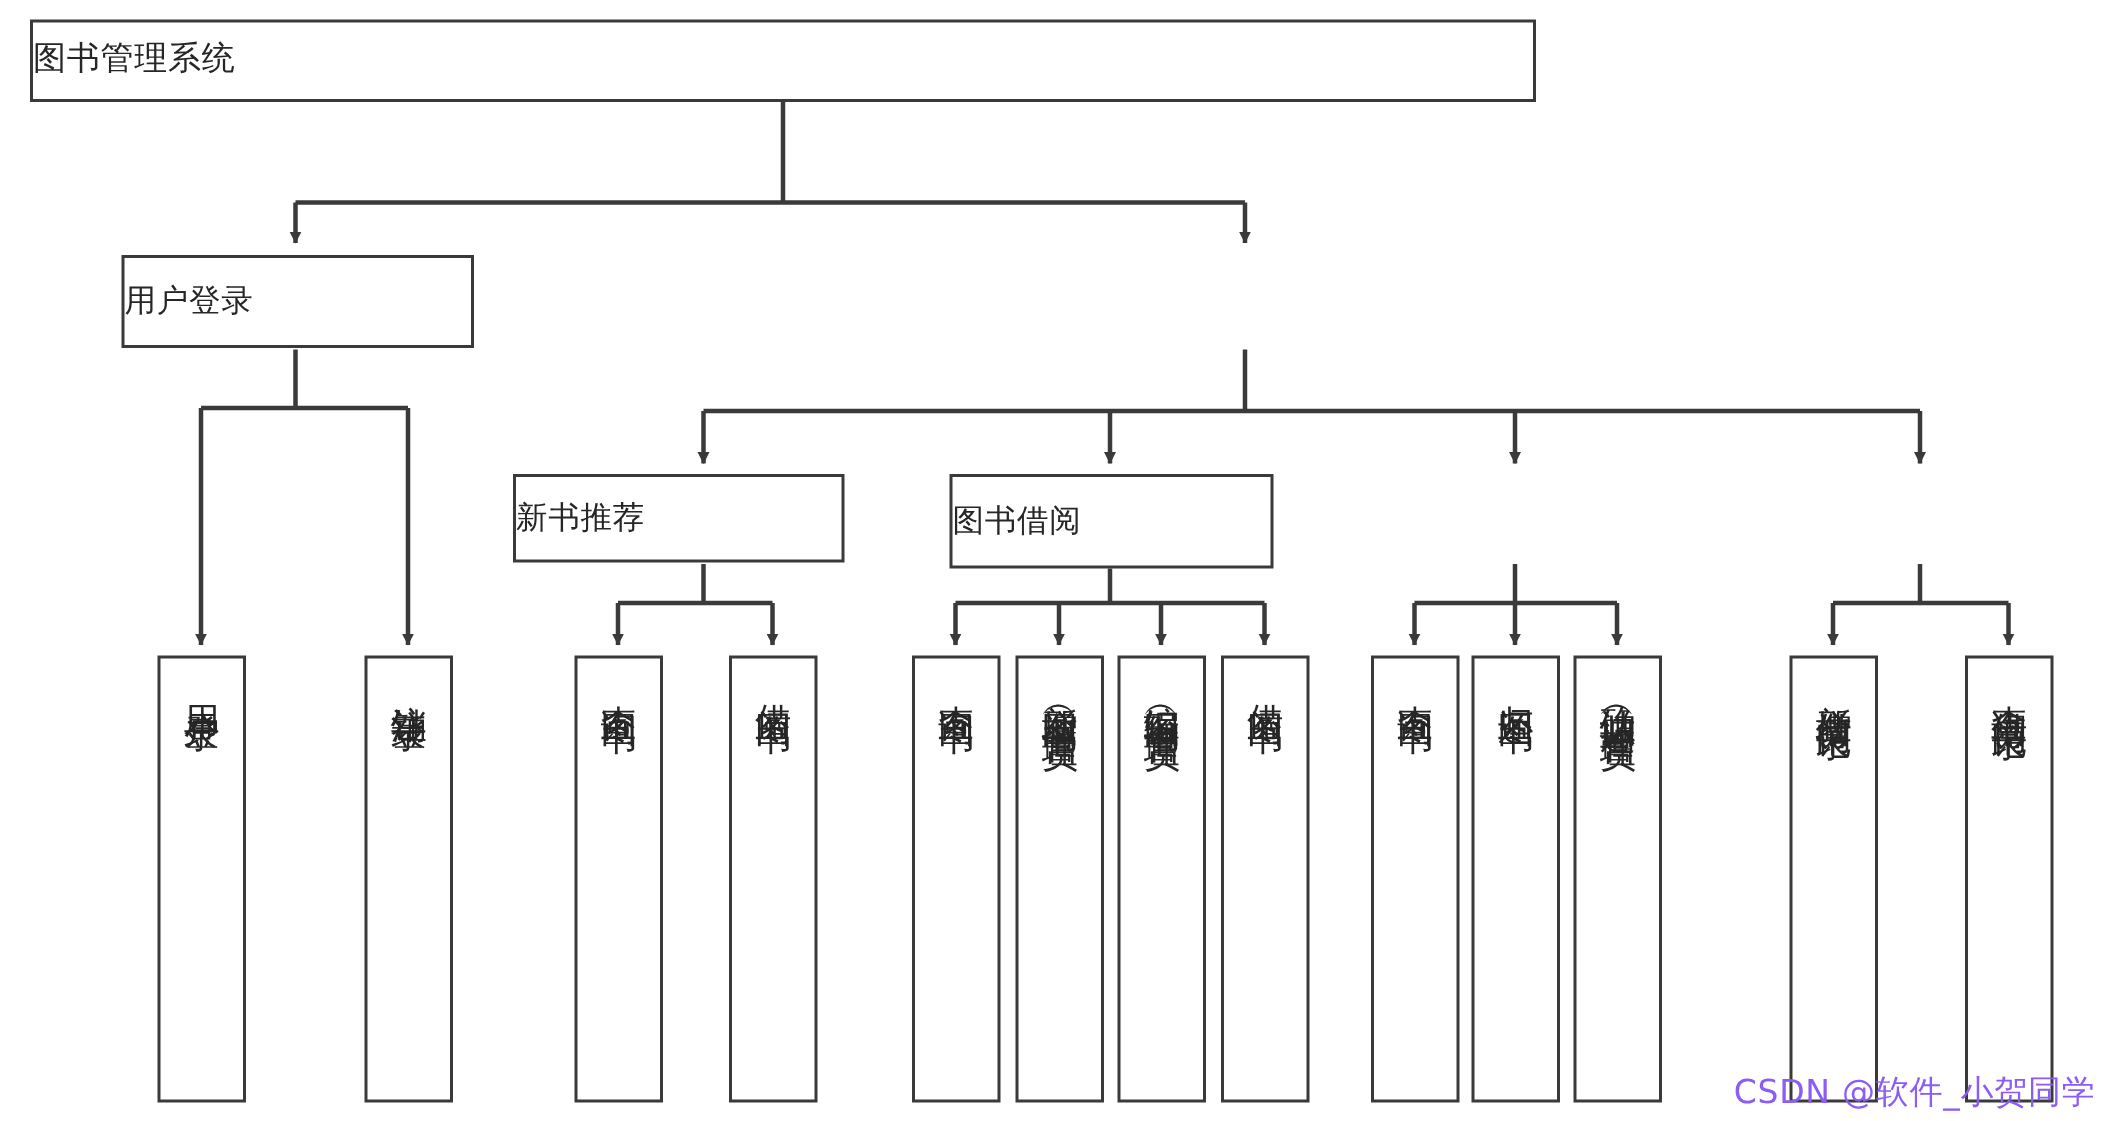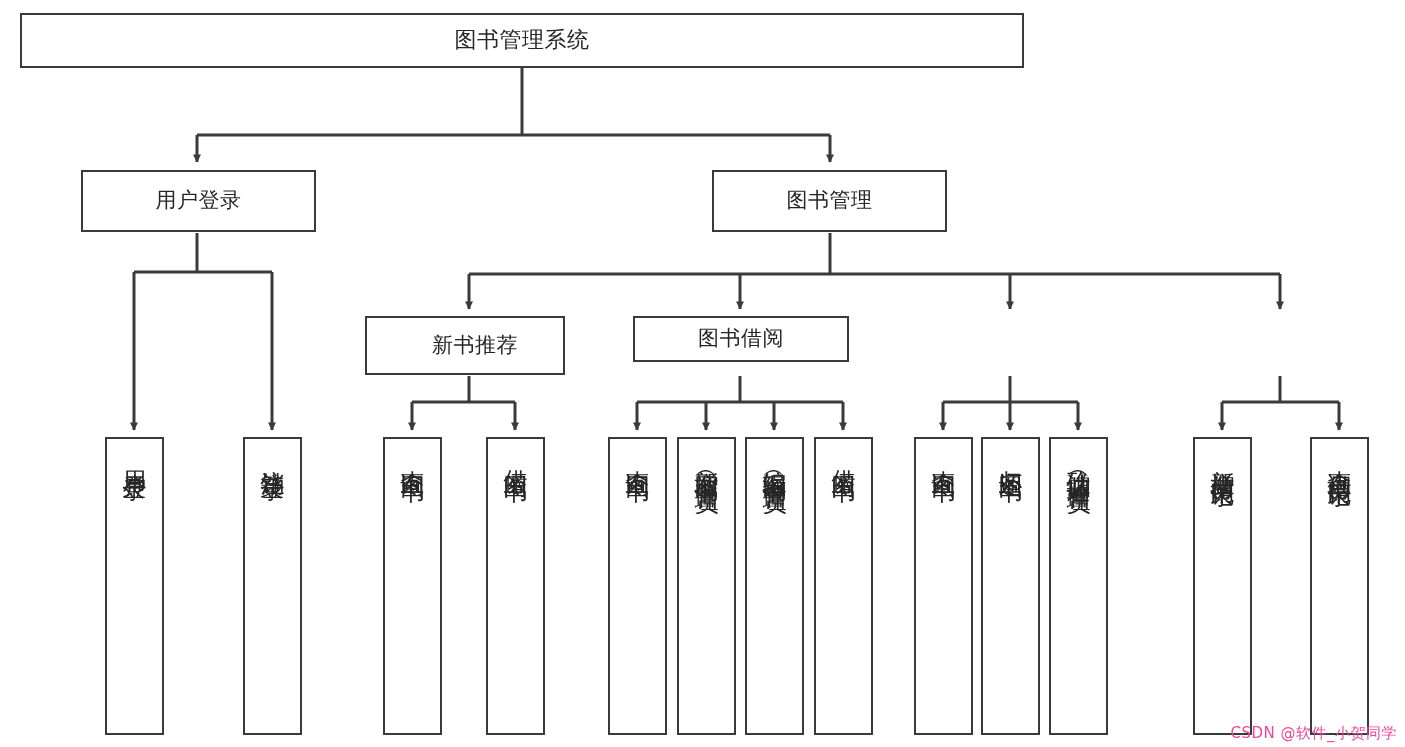--- a/index.html
+++ b/index.html
@@ -25,21 +25,21 @@
     height: 747px;
     pointer-events: none;
   }
   .node {
     position: absolute;
     box-sizing: border-box;
     background: #ffffff;
     border: 2.5px solid #3a3a3a;
     display: flex;
     align-items: center;
-    justify-content: center;
+    justify-content: flex-start;
     color: #262626;
   }
   .node .label {
     display: block;
     text-align: center;
     line-height: 1.12;
   }
   .node.horiz .label {
     font-size: 21px;
     letter-spacing: 0.5px;
@@ -58,22 +58,22 @@
     text-orientation: upright;
     font-size: 24px;
     line-height: 1.0;
     letter-spacing: 3px;
     white-space: nowrap;
   }
   .watermark {
     position: absolute;
     right: 8px;
     bottom: 4px;
-    font-size: 15px;
-    color: #ec4899;
+    font-size: 22px;
+    color: #8b5cf6;
     white-space: nowrap;
     letter-spacing: 0.5px;
   }
 </style>
 </head>
 <body>
 
 <div id="canvas">
 
   <svg class="edges" viewBox="0 0 1405 747" xmlns="http://www.w3.org/2000/svg">
@@ -126,28 +126,25 @@
     </g>
   </svg>
 
   <div class="node root horiz" style="left:20px; top:13px; width:1004px; height:55px;">
     <span class="label">图书管理系统</span>
   </div>
 
   <div class="node horiz" style="left:81px; top:170px; width:235px; height:62px;">
     <span class="label">用户登录</span>
   </div>
-  <div class="node horiz" style="left:712px; top:170px; width:235px; height:62px;">
-    <span class="label">图书管理</span>
-  </div>
 
-  <div class="node horiz" style="left:365px; top:316px; width:200px; height:59px;padding-left:20px;">
+  <div class="node horiz" style="left:342px; top:316px; width:221px; height:59px;">
     <span class="label">新书推荐</span>
   </div>
-  <div class="node horiz" style="left:633px; top:316px; width:216px; height:46px;">
+  <div class="node horiz" style="left:633px; top:316px; width:216px; height:63px;">
     <span class="label">图书借阅</span>
   </div>
 
   <div class="node vert" style="left:105px; top:437px; width:59px; height:298px;">
     <span class="label">用户登录</span>
   </div>
   <div class="node vert" style="left:243px; top:437px; width:59px; height:298px;">
     <span class="label">注销登录</span>
   </div>
 

